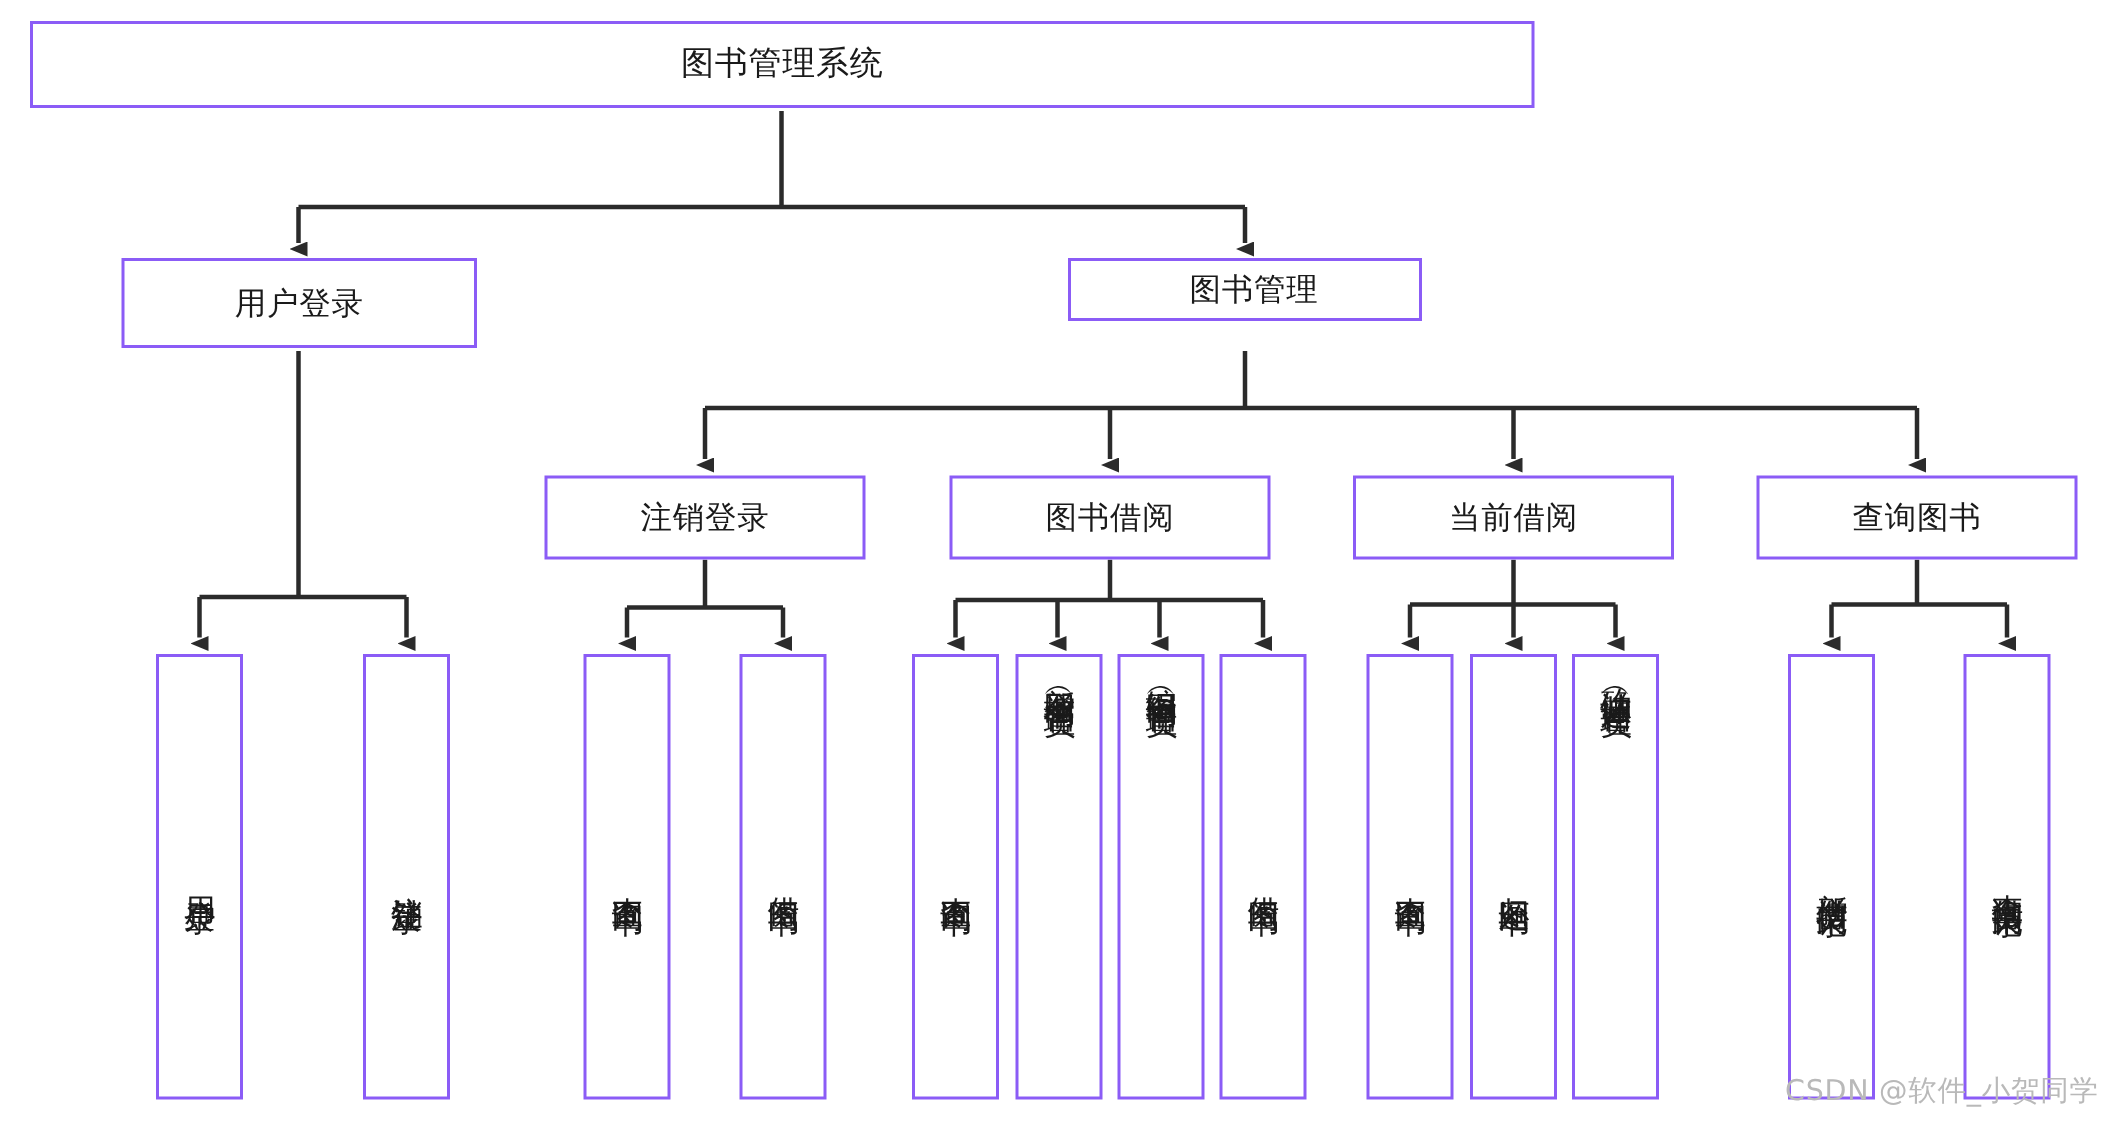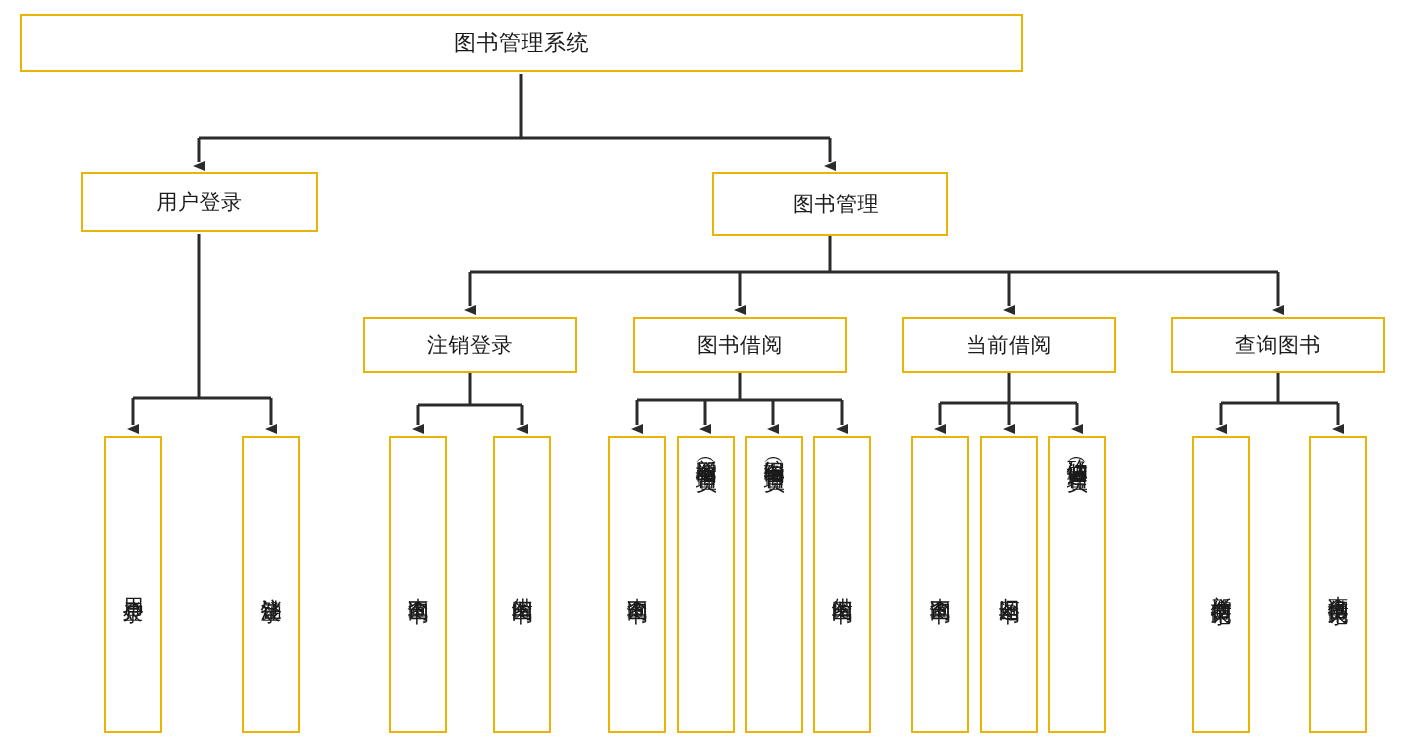--- a/index.html
+++ b/index.html
@@ -22,21 +22,21 @@
     left: 0;
     top: 0;
     width: 1405px;
     height: 747px;
     pointer-events: none;
   }
   .node {
     position: absolute;
     box-sizing: border-box;
     background: #ffffff;
-    border: 2px solid #eab308;
+    border: 2px solid #8b5cf6;
     display: flex;
     align-items: center;
     justify-content: center;
     color: #1a1a1a;
   }
   .node-h {
     font-size: 21px;
     line-height: 1.15;
     letter-spacing: 0.5px;
     white-space: nowrap;
@@ -131,21 +131,21 @@
     </g>
   </svg>
 
   <div class="node node-h node-root" style="left:20px; top:14px; width:1003px; height:58px;">
     <span>图书管理系统</span>
   </div>
 
   <div class="node node-h" style="left:81px; top:172px; width:237px; height:60px;">
     <span>用户登录</span>
   </div>
-  <div class="node node-h" style="left:712px; top:172px; width:236px; height:64px;padding-left:12px;">
+  <div class="node node-h" style="left:712px; top:172px; width:236px; height:42px;padding-left:12px;">
     <span>图书管理</span>
   </div>
 
   <div class="node node-h" style="left:363px; top:317px; width:214px; height:56px;">
     <span>注销登录</span>
   </div>
   <div class="node node-h" style="left:902px; top:317px; width:214px; height:56px;">
     <span>当前借阅</span>
   </div>
   <div class="node node-h" style="left:633px; top:317px; width:214px; height:56px;">
@@ -192,14 +192,15 @@
     <span class="vtext">确认归还（管理员）</span>
   </div>
 
   <div class="node node-v vcenter" style="left:1192px; top:436px; width:58px; height:297px;">
     <span class="vtext">新增借阅记录</span>
   </div>
   <div class="node node-v vcenter" style="left:1309px; top:436px; width:58px; height:297px;">
     <span class="vtext">查询借阅记录</span>
   </div>
 
+  <div class="watermark" style="left:1190px; top:714px;">CSDN @软件_小贺同学</div>
 
 </div>
 
 </body></html>

